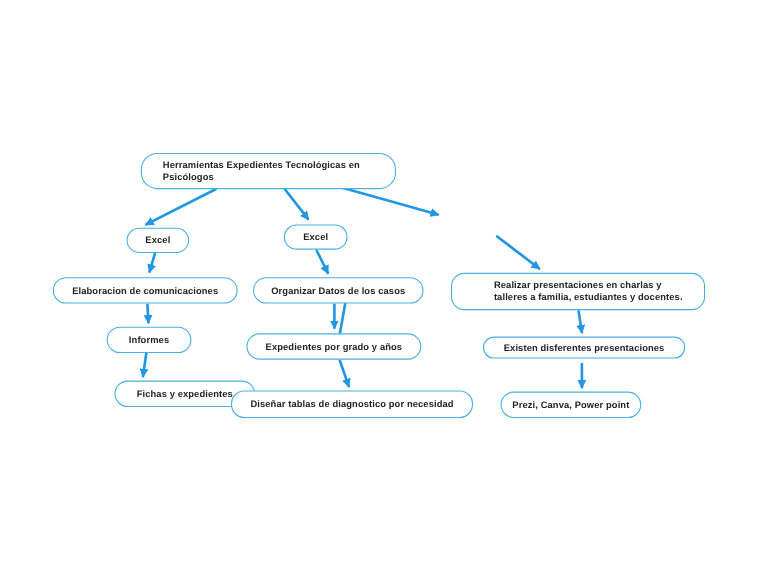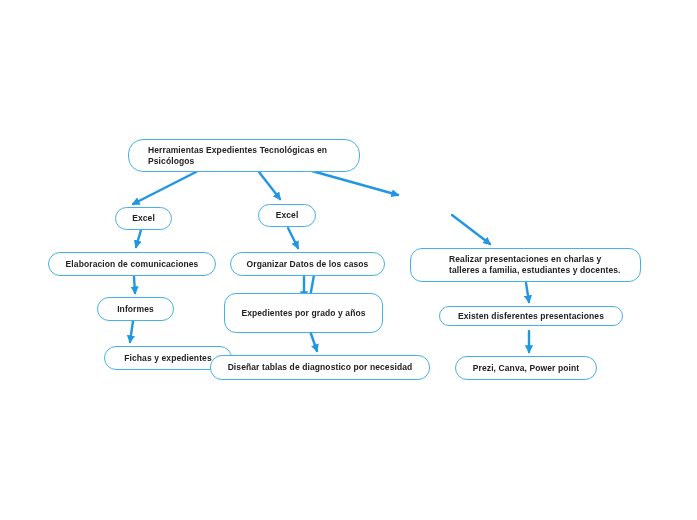--- a/index.html
+++ b/index.html
@@ -105,33 +105,33 @@
 
   <div class="node multiline left" style="left:410px; top:248px; width:231px; height:34px; padding:0 8px 0 38px;">
     <span class="lbl">Realizar presentaciones en charlas y
 talleres a familia, estudiantes y docentes.</span>
   </div>
 
   <div class="node" style="left:97px; top:297px; width:77px; height:24px;">
     <span class="lbl">Informes</span>
   </div>
 
-  <div class="node" style="left:224px; top:293px; width:159px; height:40px;">
+  <div class="node" style="left:224px; top:303px; width:159px; height:24px;">
     <span class="lbl">Expedientes por grado y años</span>
   </div>
 
   <div class="node" style="left:439px; top:306px; width:184px; height:20px;">
     <span class="lbl">Existen disferentes presentaciones</span>
   </div>
 
   <div class="node" style="left:64px; top:346px; width:128px; height:24px;margin-left:40px;">
     <span class="lbl">Fichas y expedientes</span>
   </div>
 
   <div class="node" style="left:210px; top:355px; width:220px; height:25px;">
     <span class="lbl">Diseñar tablas de diagnostico por necesidad</span>
   </div>
 
-  <div class="node" style="left:455px; top:356px; width:142px; height:24px;align-items:center;">
+  <div class="node" style="left:455px; top:356px; width:128px; height:24px;align-items:center;">
     <span class="lbl">Prezi, Canva, Power point</span>
   </div>
 
 </div>
 
 </body></html>

